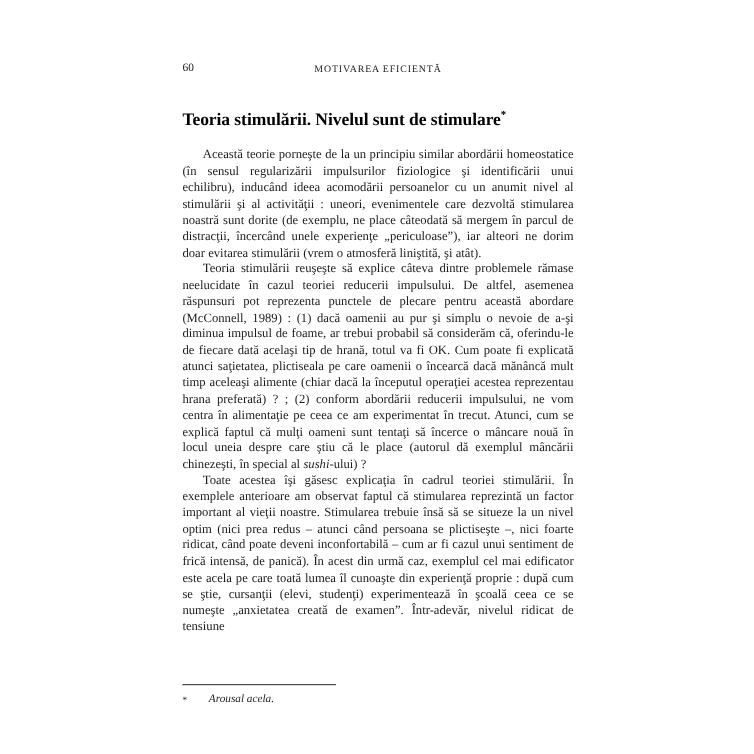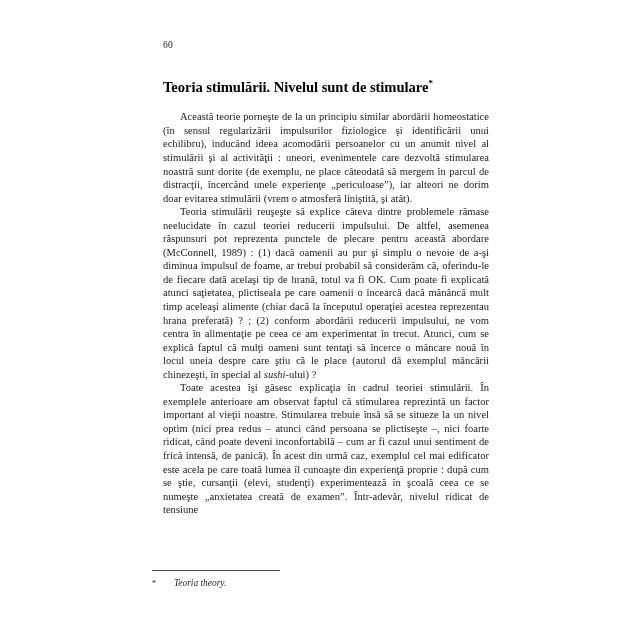--- a/index.html
+++ b/index.html
@@ -20,23 +20,22 @@
     position: relative;
     width: 628px;
     height: 628px;
     background: #ffffff;
     box-sizing: border-box;
   }
 
   .content {
     position: absolute;
     left: 152px;
-    top: 40px;
+    top: 52px;
     width: 326px;
-    margin-left: 11px;
   }
 
   
   .running-head {
     position: relative;
     height: 18px;
     margin-bottom: 20px;
   }
   .folio {
     position: absolute;
@@ -128,33 +127,34 @@
 </style>
 </head>
 <body>
 
 <div class="page">
 
   <div class="content">
 
     <div class="running-head">
       <span class="folio">60</span>
+      <span class="head-title">Motivarea eficientă</span>
     </div>
 
     <h1 class="section-title"><span>Teoria stimulării. Nivelul sunt de stimulare</span><span class="fn-mark">*</span></h1>
 
     <p class="para">Această teorie porneşte de la un principiu similar abordării homeostatice (în sensul regularizării impulsurilor fiziologice şi identificării unui echilibru), inducând ideea acomodării persoanelor cu un anumit nivel al stimulării şi al activităţii : uneori, evenimentele care dezvoltă stimularea noastră sunt dorite (de exemplu, ne place câteodată să mergem în parcul de distracţii, încercând unele experienţe „periculoase”), iar alteori ne dorim doar evitarea stimulării (vrem o atmosferă liniştită, şi atât).</p>
 
     <p class="para"><span>Teoria stimulării reuşeşte să explice câteva dintre problemele rămase neelucidate în cazul teoriei reducerii impulsului. De altfel, asemenea răspunsuri pot reprezenta punctele de plecare pentru această abordare (McConnell, 1989) : (1) dacă oamenii au pur şi simplu o nevoie de a-şi diminua impulsul de foame, ar trebui probabil să considerăm că, oferindu-le de fiecare dată acelaşi tip de hrană, totul va fi OK. Cum poate fi explicată atunci saţietatea, plictiseala pe care oamenii o încearcă dacă mănâncă mult timp aceleaşi alimente (chiar dacă la începutul operaţiei acestea reprezentau hrana preferată) ? ; (2) conform abordării reducerii impulsului, ne vom centra în alimentaţie pe ceea ce am experimentat în trecut. Atunci, cum se explică faptul că mulţi oameni sunt tentaţi să încerce o mâncare nouă în locul uneia despre care ştiu că le place (autorul dă exemplul mâncării chinezeşti, în special al </span><i>sushi</i><span>-ului) ?</span></p>
 
     <p class="para">Toate acestea îşi găsesc explicaţia în cadrul teoriei stimulării. În exemplele anterioare am observat faptul că stimularea reprezintă un factor important al vieţii noastre. Stimularea trebuie însă să se situeze la un nivel optim (nici prea redus – atunci când persoana se plictiseşte –, nici foarte ridicat, când poate deveni inconfortabilă – cum ar fi cazul unui sentiment de frică intensă, de panică). În acest din urmă caz, exemplul cel mai edificator este acela pe care toată lumea îl cunoaşte din experienţă proprie : după cum se ştie, cursanţii (elevi, studenţi) experimentează în şcoală ceea ce se numeşte „anxietatea creată de examen”. Într-adevăr, nivelul ridicat de tensiune</p>
 
   </div>
 
   <div class="footnote-area">
     <hr class="footnote-rule">
     <div class="footnote">
       <span class="fn-star">*</span>
-      <span class="fn-text">Teoria theory.</span>
+      <span class="fn-text">Arousal acela.</span>
     </div>
   </div>
 
 </div>
 
 </body></html>

